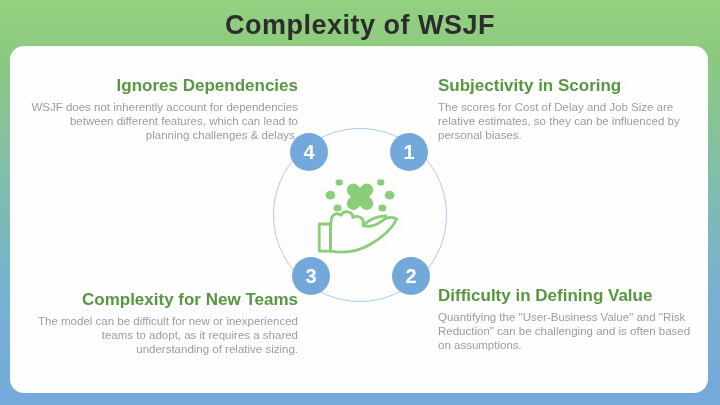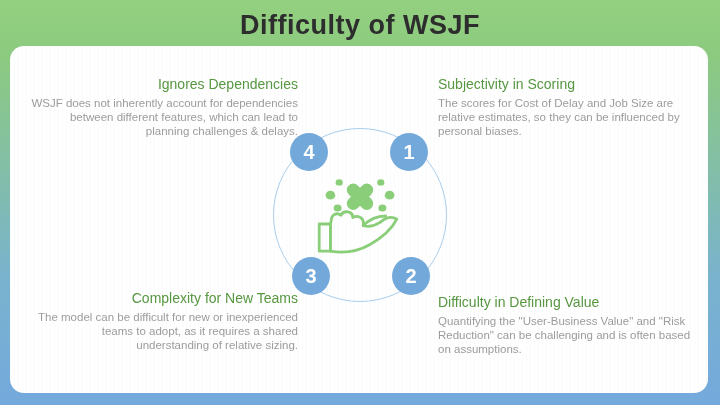--- a/index.html
+++ b/index.html
@@ -12,45 +12,45 @@
     position:absolute;top:5px;left:0;width:100%;height:40px;
     display:flex;align-items:center;justify-content:center;
     font-size:27px;font-weight:700;letter-spacing:.5px;color:#2d2d2d;
   }
   .card{
     position:absolute;left:10px;top:46px;width:698px;height:347px;
     background:#ffffff;border-radius:14px;
     background-image:repeating-linear-gradient(90deg,rgba(120,140,160,.035) 0 1px,transparent 1px 4px);
   }
   .quad{position:absolute;}
-  .quad .q-heading{font-size:14px;font-weight:400;color:#579740;margin-bottom:4px;}
+  .quad .q-heading{font-size:17px;font-weight:700;color:#579740;margin-bottom:4px;}
   .quad .q-body{font-size:11.5px;line-height:14px;color:#9c9c9c;}
   .q-tl{left:16px;top:30px;width:272px;text-align:right;}
   .q-tr{left:428px;top:30px;width:262px;text-align:left;}
   .q-bl{left:16px;top:244px;width:272px;text-align:right;}
-  .q-br{left:428px;top:248px;width:262px;text-align:left;}
+  .q-br{left:428px;top:240px;width:262px;text-align:left;}
   .ring{
     position:absolute;left:263px;top:82px;width:172px;height:172px;
     border:1.5px solid #abceec;border-radius:50%;
   }
   .step-circle{
     position:absolute;width:38px;height:38px;border-radius:50%;
     background:#73a9da;color:#ffffff;font-size:20px;font-weight:600;
     display:flex;align-items:center;justify-content:center;
   }
   .step-4{left:280px;top:87px;}
   .step-1{left:380px;top:87px;}
   .step-3{left:282px;top:211px;}
   .step-2{left:382px;top:211px;}
   .center-icon{position:absolute;left:302px;top:128px;width:96px;height:84px;}
 </style>
 </head>
 <body>
 
-<div class="slide-title">Difficulty of WSJF</div>
+<div class="slide-title">Complexity of WSJF</div>
 
 <div class="card">
 
   <div class="quad q-tl">
     <div class="q-heading">Ignores Dependencies</div>
     <div class="q-body">WSJF does not inherently account for dependencies between different features, which can lead to planning challenges &amp; delays.</div>
   </div>
 
   <div class="quad q-tr">
     <div class="q-heading">Subjectivity in Scoring</div>

